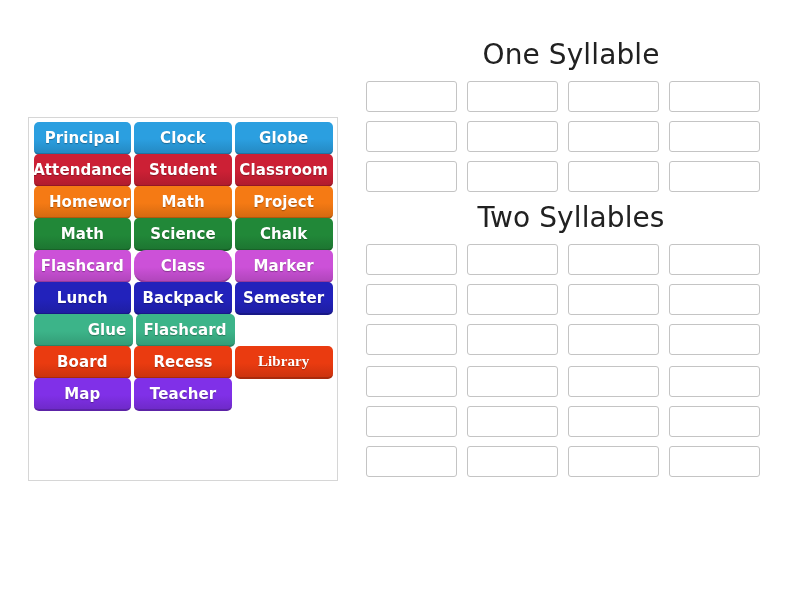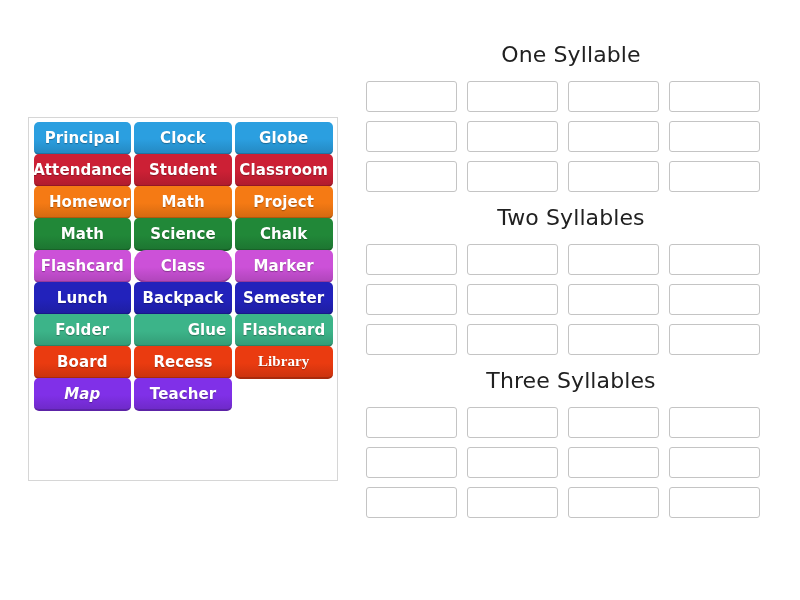--- a/index.html
+++ b/index.html
@@ -72,21 +72,21 @@
     top: 40px;
     width: 410px;
   }
 
   .category {
     margin-bottom: 11px;
   }
 
   .cat-title {
     text-align: center;
-    font-size: 22px;
+    font-size: 28px;
     font-weight: normal;
     color: #212121;
     line-height: 30px;
     margin: 0 0 11px 0;
     letter-spacing: 0.1px;
   }
 
   .slot-row {
     display: flex;
     margin-bottom: 9px;
@@ -134,31 +134,30 @@
         <div class="tile" style="background: linear-gradient(rgb(204, 81, 216) 0%, rgb(204, 81, 216) 55%, rgb(177, 70, 188) 100%); border-bottom: 2px solid rgb(147, 58, 156);">Flashcard</div>
         <div class="tile" style="background: linear-gradient(rgb(204, 81, 216) 0%, rgb(204, 81, 216) 55%, rgb(177, 70, 188) 100%); border-bottom: 2px solid rgb(147, 58, 156); border-radius: 12px;">Class</div>
         <div class="tile" style="background: linear-gradient(rgb(204, 81, 216) 0%, rgb(204, 81, 216) 55%, rgb(177, 70, 188) 100%); border-bottom: 2px solid rgb(147, 58, 156);">Marker</div>
       </div>
       <div class="tile-row">
         <div class="tile" style="background: linear-gradient(rgb(34, 34, 187) 0%, rgb(34, 34, 187) 55%, rgb(30, 30, 163) 100%); border-bottom: 2px solid rgb(24, 24, 135);">Lunch</div>
         <div class="tile" style="background: linear-gradient(rgb(34, 34, 187) 0%, rgb(34, 34, 187) 55%, rgb(30, 30, 163) 100%); border-bottom: 2px solid rgb(24, 24, 135);">Backpack</div>
         <div class="tile" style="background: linear-gradient(rgb(34, 34, 187) 0%, rgb(34, 34, 187) 55%, rgb(30, 30, 163) 100%); border-bottom: 2px solid rgb(24, 24, 135);">Semester</div>
       </div>
       <div class="tile-row">
-        <div class="tile" style="background: linear-gradient(rgb(60, 180, 137) 0%, rgb(60, 180, 137) 55%, rgb(52, 157, 119) 100%); border-bottom: 2px solid rgb(43, 130, 99);">Folder</div>
         <div class="tile" style="background: linear-gradient(rgb(60, 180, 137) 0%, rgb(60, 180, 137) 55%, rgb(52, 157, 119) 100%); border-bottom: 2px solid rgb(43, 130, 99); padding-left: 48px;">Glue</div>
         <div class="tile" style="background: linear-gradient(rgb(60, 180, 137) 0%, rgb(60, 180, 137) 55%, rgb(52, 157, 119) 100%); border-bottom: 2px solid rgb(43, 130, 99);">Flashcard</div>
       </div>
       <div class="tile-row">
         <div class="tile" style="background: linear-gradient(rgb(234, 59, 16) 0%, rgb(234, 59, 16) 55%, rgb(204, 51, 14) 100%); border-bottom: 2px solid rgb(168, 42, 12);">Board</div>
         <div class="tile" style="background: linear-gradient(rgb(234, 59, 16) 0%, rgb(234, 59, 16) 55%, rgb(204, 51, 14) 100%); border-bottom: 2px solid rgb(168, 42, 12);">Recess</div>
         <div class="tile" style="background: linear-gradient(rgb(234, 59, 16) 0%, rgb(234, 59, 16) 55%, rgb(204, 51, 14) 100%); border-bottom: 2px solid rgb(168, 42, 12); font-family: Liberation Serif, serif;">Library</div>
       </div>
       <div class="tile-row">
-        <div class="tile" style="background: linear-gradient(rgb(128, 48, 232) 0%, rgb(128, 48, 232) 55%, rgb(111, 42, 202) 100%); border-bottom: 2px solid rgb(92, 35, 167); font-style: italic;">Map</div>
+        <div class="tile" style="background: linear-gradient(rgb(128, 48, 232) 0%, rgb(128, 48, 232) 55%, rgb(111, 42, 202) 100%); border-bottom: 2px solid rgb(92, 35, 167);">Map</div>
         <div class="tile" style="background: linear-gradient(rgb(128, 48, 232) 0%, rgb(128, 48, 232) 55%, rgb(111, 42, 202) 100%); border-bottom: 2px solid rgb(92, 35, 167);">Teacher</div>
         <div class="tile-empty"></div>
       </div>
     </div>
 
   <div class="categories" id="categories">
       <div class="category">
         <div class="cat-title">One Syllable</div>
         <div class="slot-row">
           <div class="slot"></div>
@@ -194,21 +193,20 @@
           <div class="slot"></div>
         </div>
         <div class="slot-row">
           <div class="slot"></div>
           <div class="slot"></div>
           <div class="slot"></div>
           <div class="slot"></div>
         </div>
       </div>
       <div class="category">
-        <div class="cat-title">Three Syllables</div>
         <div class="slot-row">
           <div class="slot"></div>
           <div class="slot"></div>
           <div class="slot"></div>
           <div class="slot"></div>
         </div>
         <div class="slot-row">
           <div class="slot"></div>
           <div class="slot"></div>
           <div class="slot"></div>

